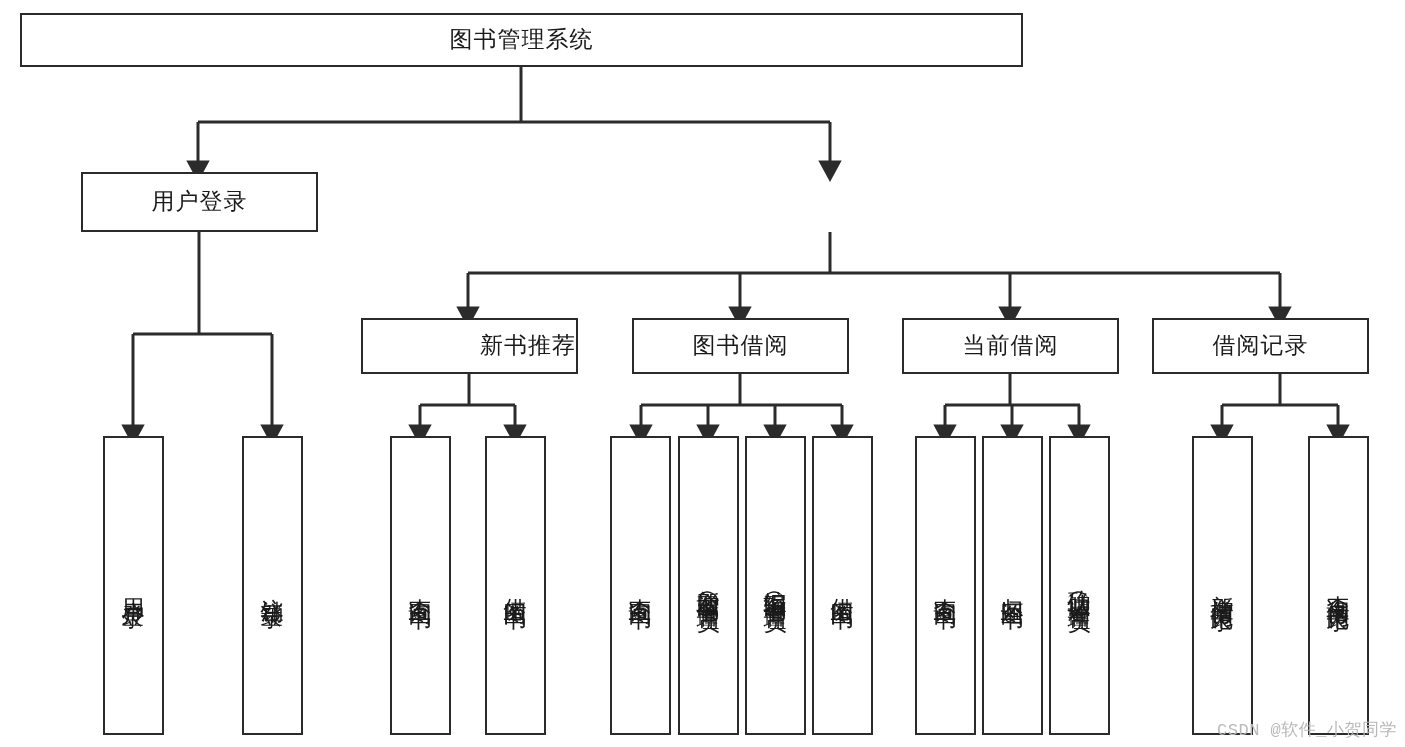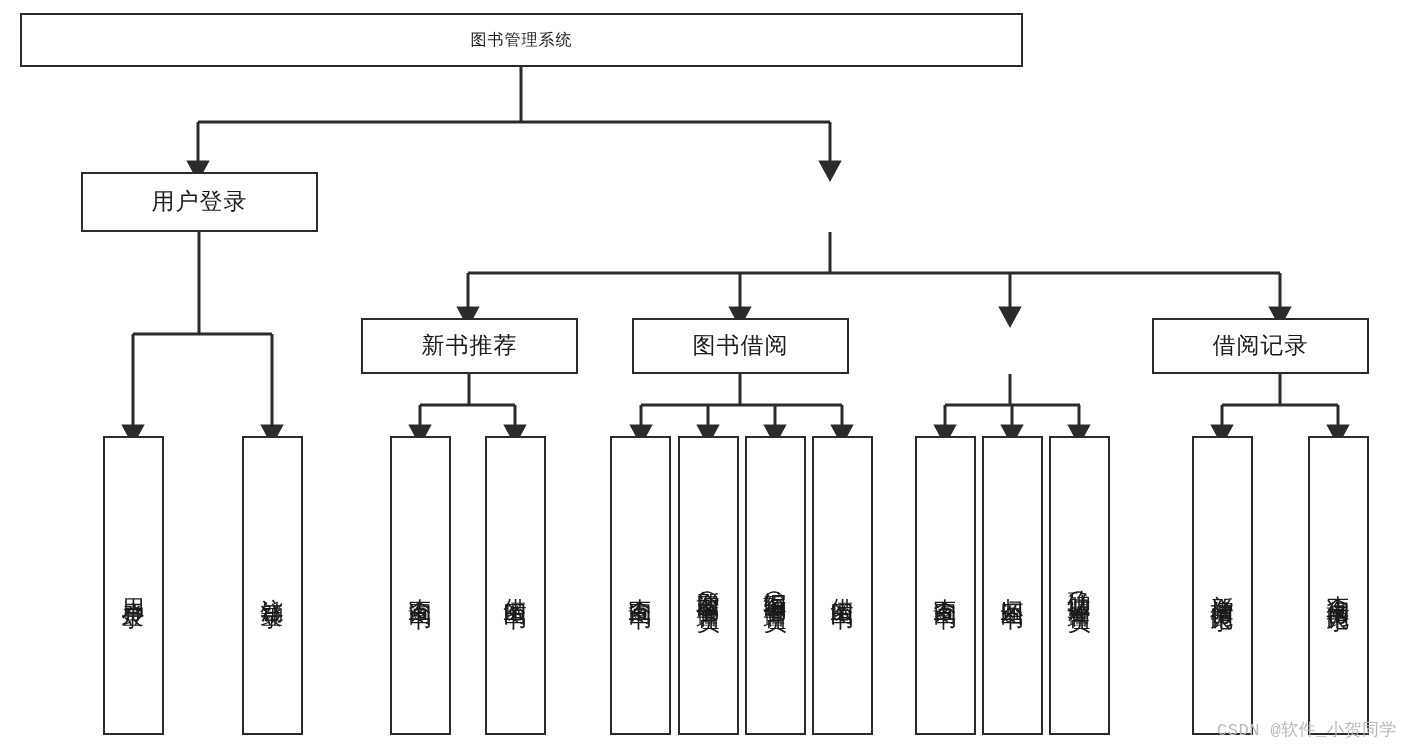--- a/index.html
+++ b/index.html
@@ -35,21 +35,21 @@
     align-items: center;
     justify-content: center;
     color: #1a1a1a;
   }
   .node-h {
     font-size: 23px;
     letter-spacing: 1px;
     line-height: 1.1;
   }
   .node-root {
-    font-size: 16px;
+    font-size: 23px;
   }
   .node-v {
     writing-mode: vertical-rl;
     text-orientation: upright;
     font-size: 23px;
     line-height: 1.22;
     letter-spacing: 3px;
     padding: 4px 0;
     white-space: nowrap;
   }
@@ -130,28 +130,31 @@
 
   <div class="node node-h node-root" style="left:20px; top:13px; width:1003px; height:54px;">
     <span>图书管理系统</span>
   </div>
 
   <div class="node node-h" style="left:81px; top:172px; width:237px; height:60px;">
     <span>用户登录</span>
   </div>
 
 
-  <div class="node node-h" style="left:361px; top:318px; width:217px; height:56px;">
+  <div class="node node-h" style="left:361px; top:318px; width:217px; height:56px;justify-content:flex-end;">
     <span>新书推荐</span>
   </div>
 
   <div class="node node-h" style="left:632px; top:318px; width:217px; height:56px;text-align:right;">
     <span>图书借阅</span>
   </div>
 
+  <div class="node node-h" style="left:902px; top:318px; width:217px; height:56px;">
+    <span>当前借阅</span>
+  </div>
 
   <div class="node node-h" style="left:1152px; top:318px; width:217px; height:56px;">
     <span>借阅记录</span>
   </div>
 
   <div class="node node-v" style="left:103px; top:436px; width:61px; height:299px;">
     <span class="vlabel">用户登录</span>
   </div>
 
   <div class="node node-v" style="left:242px; top:436px; width:61px; height:299px;">

